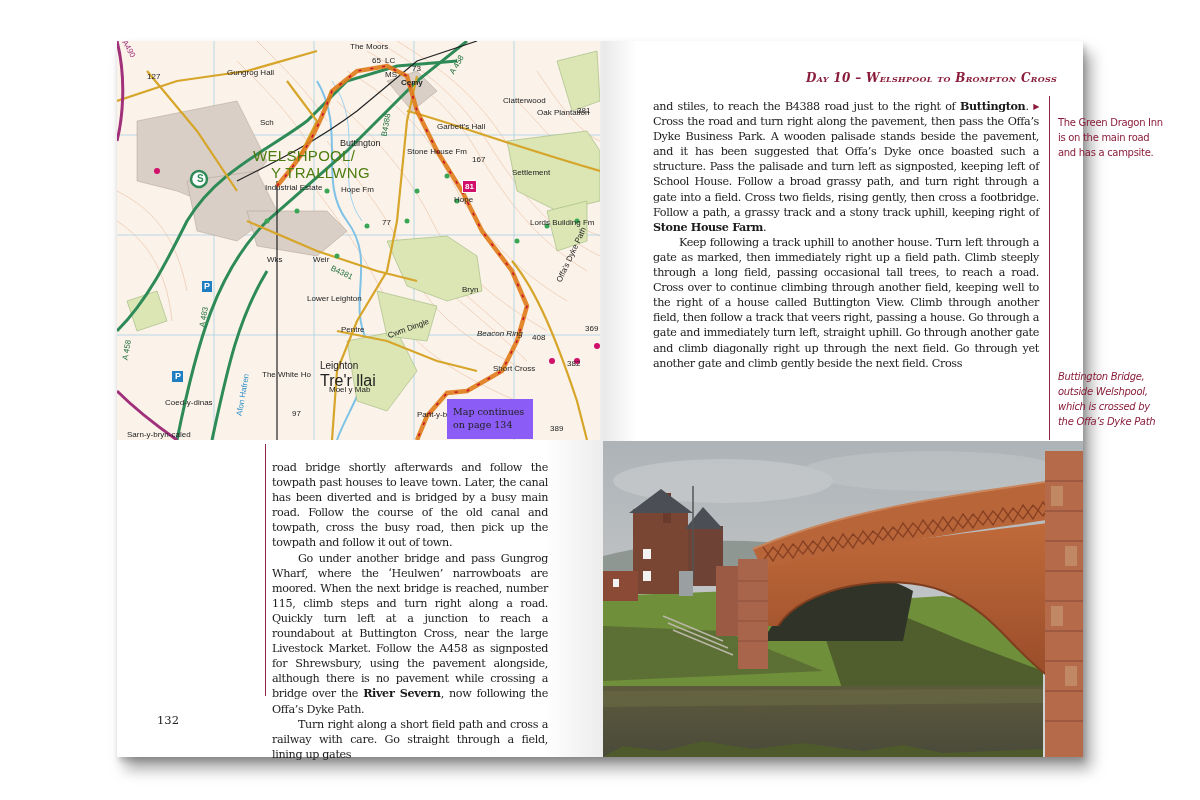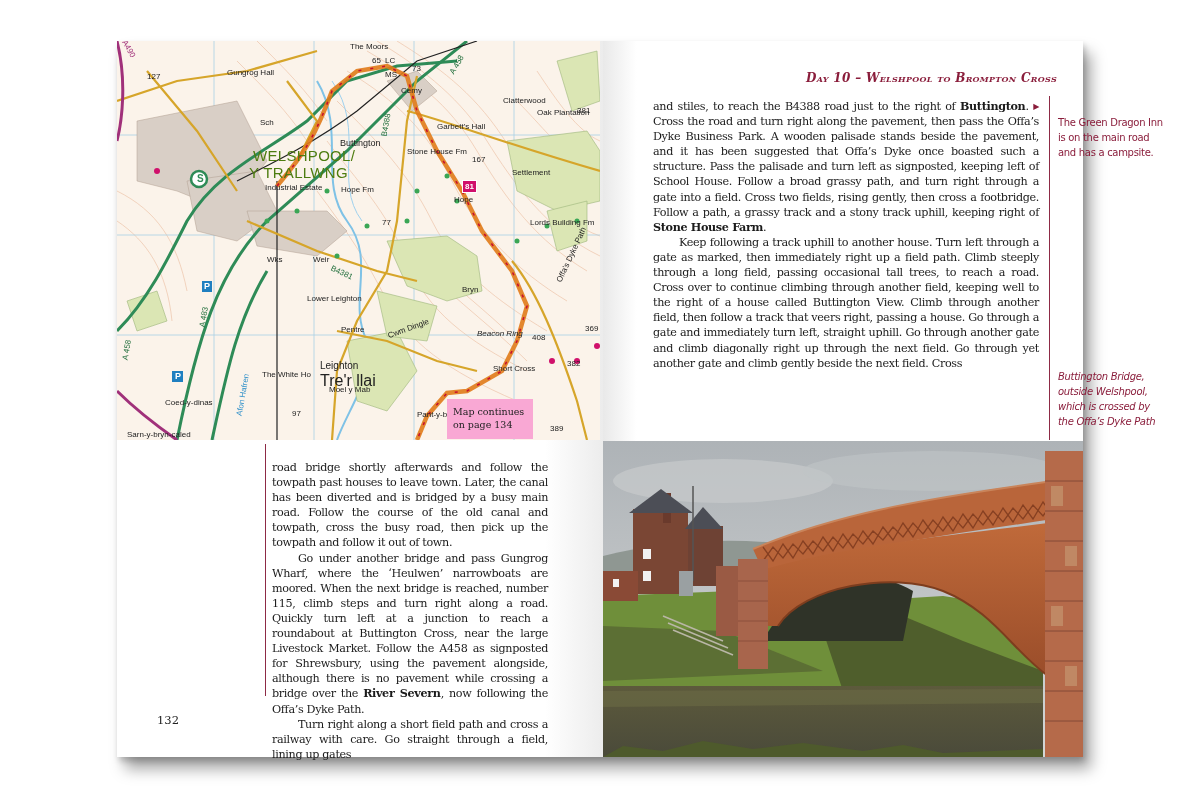--- a/index.html
+++ b/index.html
@@ -31,21 +31,21 @@
     }
     .map svg { position: absolute; left: 0; top: 0; }
     .map-label {
       position: absolute; font-family: "Liberation Sans", sans-serif;
       color: #222; font-size: 8px; white-space: nowrap; line-height: 1;
     }
     .map-label.big { font-size: 15px; letter-spacing: 0.3px; color: #4d7c0f; }
     .map-label.road-num { color: #1f6d3a; font-size: 8px; }
     .map-note {
       position: absolute; left: 330px; top: 358px;
-      width: 86px; height: 40px; background: #f9a8d4;
+      width: 86px; height: 40px; background: #8b5cf6;
       font-family: "DejaVu Serif", serif; font-size: 9.5px; line-height: 13px;
       color: #222; padding: 6px 0 0 6px; box-sizing: border-box;
     }
     .route-badge {
       position: absolute; left: 345px; top: 139px; width: 13px; height: 11px;
       background: #d0106b; color: #fff; font-family: "Liberation Sans", sans-serif;
       font-size: 8px; font-weight: bold; text-align: center; line-height: 11px;
       border: 1px solid #fff;
     }
     
@@ -207,32 +207,32 @@
 
         <rect x="85" y="240" width="10" height="11" fill="#1f7fc0"></rect>
         <rect x="55" y="330" width="11" height="11" fill="#1f7fc0"></rect>
       </svg>
 
       <span class="map-label" style="left:80px;top:133px;color:#2e8b57;font-weight:bold;font-size:10px;">S</span>
       <span class="map-label" style="left:87px;top:241px;color:#fff;font-weight:bold;font-size:9px;">P</span>
       <span class="map-label" style="left:58px;top:331px;color:#fff;font-weight:bold;font-size:9px;">P</span>
 
       <span class="map-label big" style="left:136px;top:107px;">WELSHPOOL/</span>
-      <span class="map-label big" style="left:132px;top:124px;text-align:center;">Y TRALLWNG</span>
+      <span class="map-label big" style="left:154px;top:124px;text-align:center;">Y TRALLWNG</span>
 
       <span class="map-label" style="left:233px;top:2px;">The Moors</span>
       <span class="map-label" style="left:255px;top:16px;">65</span>
       <span class="map-label" style="left:268px;top:16px;">LC</span>
       <span class="map-label" style="left:268px;top:30px;">MS</span>
       <span class="map-label" style="left:295px;top:24px;">73</span>
       <span class="map-label road-num" style="left:330px;top:20px;transform:rotate(-60deg);">A 458</span>
       <span class="map-label" style="left:110px;top:28px;">Gungrog Hall</span>
       <span class="map-label" style="left:30px;top:32px;">127</span>
       <span class="map-label" style="left:2px;top:4px;color:#a0307a;transform:rotate(60deg);">A490</span>
-      <span class="map-label" style="left:284px;top:46px;">Cemy</span>
+      <span class="map-label" style="left:284px;top:38px;font-weight:bold;">Cemy</span>
       <span class="map-label" style="left:223px;top:98px;font-size:9px;">Buttington</span>
       <span class="map-label" style="left:386px;top:56px;">Clatterwood</span>
       <span class="map-label" style="left:420px;top:68px;">Oak Plantation</span>
       <span class="map-label" style="left:460px;top:66px;">381</span>
       <span class="map-label" style="left:320px;top:82px;">Garbett's Hall</span>
       <span class="map-label" style="left:258px;top:80px;color:#1f6d3a;transform:rotate(-80deg);">B4388</span>
       <span class="map-label" style="left:290px;top:107px;">Stone House Fm</span>
       <span class="map-label" style="left:355px;top:115px;">167</span>
       <span class="map-label" style="left:395px;top:128px;">Settlement</span>
       <span class="map-label" style="left:143px;top:78px;">Sch</span>

